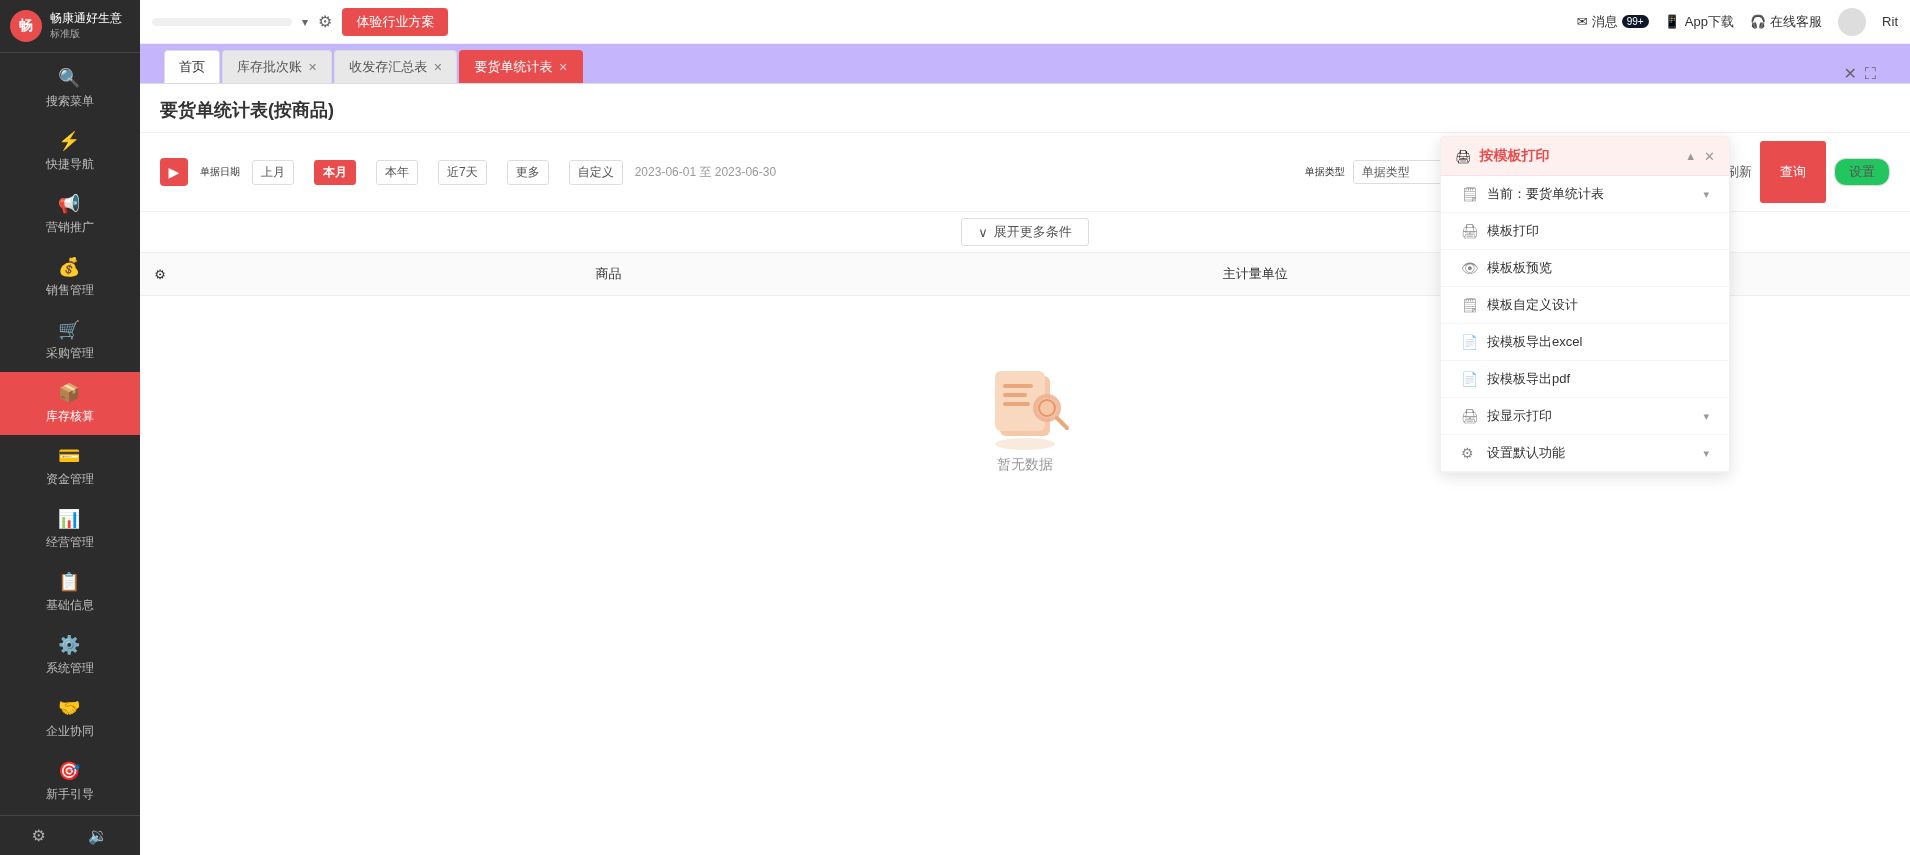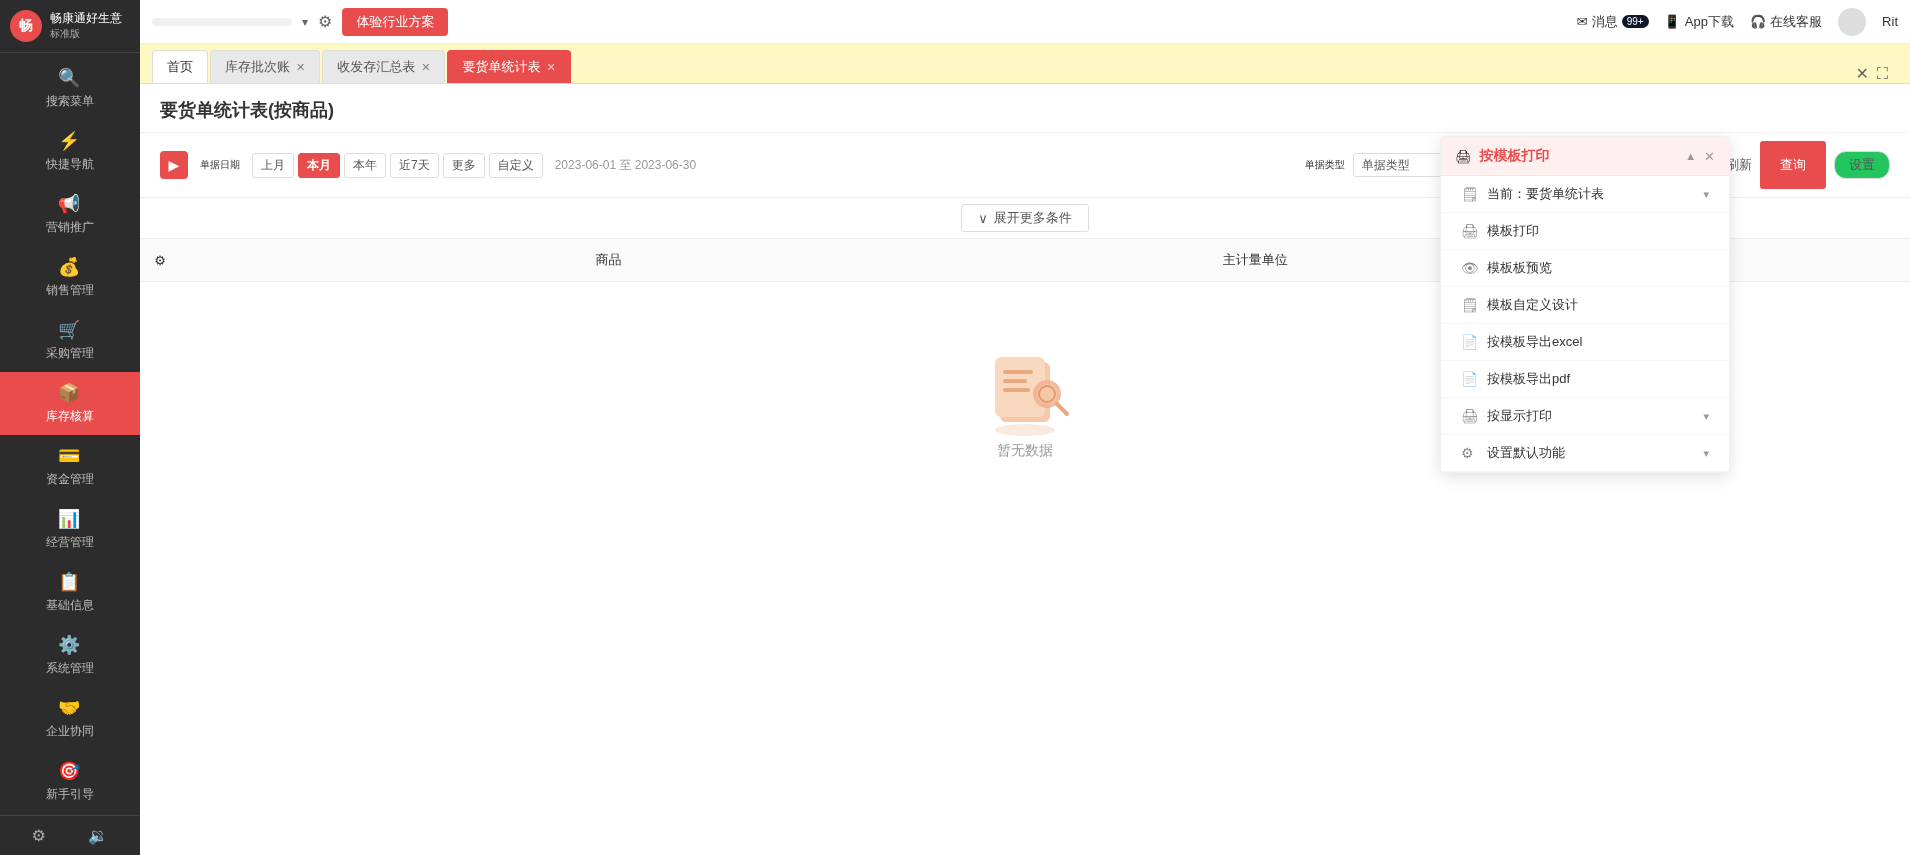--- a/index.html
+++ b/index.html
@@ -109,24 +109,24 @@
     .avatar {
       width: 28px; height: 28px;
       background: #ddd;
       border-radius: 50%;
     }
     .username { font-size: 13px; color: #333; }
 
     
     .tabs {
       height: 40px;
-      background: #fef9c3;
+      background: #c4b5fd;
       display: flex;
       align-items: flex-end;
-      padding: 0 12px;
+      padding: 0 24px;
       border-bottom: 1px solid #ddd;
       gap: 2px;
     }
     .tab {
       padding: 7px 14px;
       font-size: 13px;
       cursor: pointer;
       color: #555;
       background: #e8e8e8;
       border-radius: 4px 4px 0 0;
@@ -220,21 +220,21 @@
     }
     .rtb-btn-plain {
       display: flex; align-items: center; gap: 4px;
       font-size: 13px; color: #555; cursor: pointer;
     }
     .query-btn {
       background: #e84c4c;
       color: white;
       border: none;
       border-radius: 3px;
-      padding: 15px 20px;
+      padding: 22px 20px;
       font-size: 13px;
       cursor: pointer;
     }
     .setting-btn {
       border: 1px solid #ddd;
       background: #22c55e;
       border-radius: 12px;
       padding: 4px 14px;
       font-size: 13px;
       color: #555;
@@ -342,21 +342,21 @@
       display: flex;
       align-items: center;
       padding: 8px 20px;
       gap: 12px;
       border-bottom: 1px solid #f0f0f0;
       flex-wrap: wrap;
     }
     .filter-date-group {
       display: flex;
       align-items: flex-end;
-      gap: 4px;
+      gap: 20px;
     }
     .filter-right {
       margin-left: auto;
       display: flex;
       align-items: center;
       gap: 8px;
     }
   </style>
 </head>
 <body>

